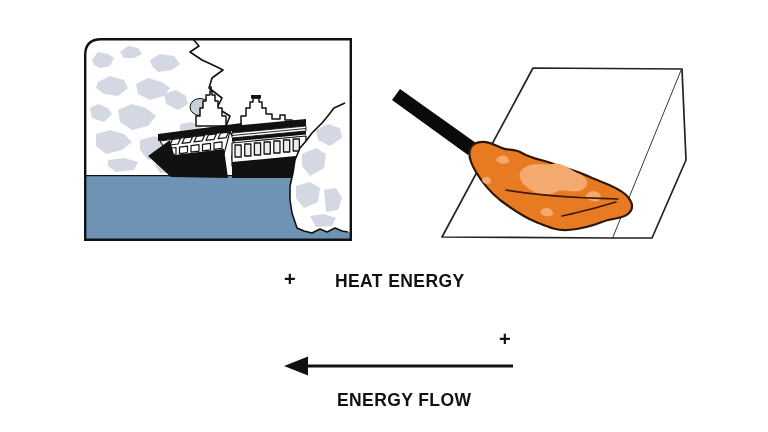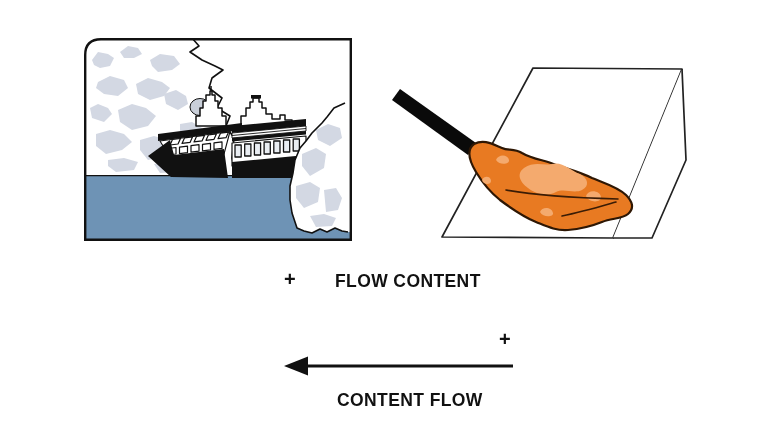--- a/index.html
+++ b/index.html
@@ -152,25 +152,25 @@
       </g>
       <g fill="none" stroke="#3a1c05" stroke-width="1.6" stroke-linecap="round">
         <path d="M118,142 C150,148 192,150 230,151"></path>
         <path d="M174,168 C194,164 214,158 228,154"></path>
       </g>
     </g>
   </svg>
 
   <div class="abs plus" style="left:284px;top:269px">+</div>
 
-  <div class="abs lbl" style="left:335px;top:271px">FLOW CONTENT</div>
+  <div class="abs lbl" style="left:335px;top:271px">HEAT ENERGY</div>
 
 
   <div class="abs plus" style="left:499px;top:329px">+</div>
 
   <svg class="abs" style="left:280px;top:353px" width="240" height="26" viewBox="0 0 240 26">
     <line x1="22" y1="13" x2="233" y2="13" stroke="var(--c-ink,#111)" stroke-width="3"></line>
     <polygon points="4,13 28,3.5 28,22.5" fill="var(--c-ink,#111)"></polygon>
   </svg>
 
-  <div class="abs lbl" style="left:337px;top:390px">CONTENT FLOW</div>
+  <div class="abs lbl" style="left:337px;top:390px">ENERGY FLOW</div>
 
 </div>
 
 </body></html>

